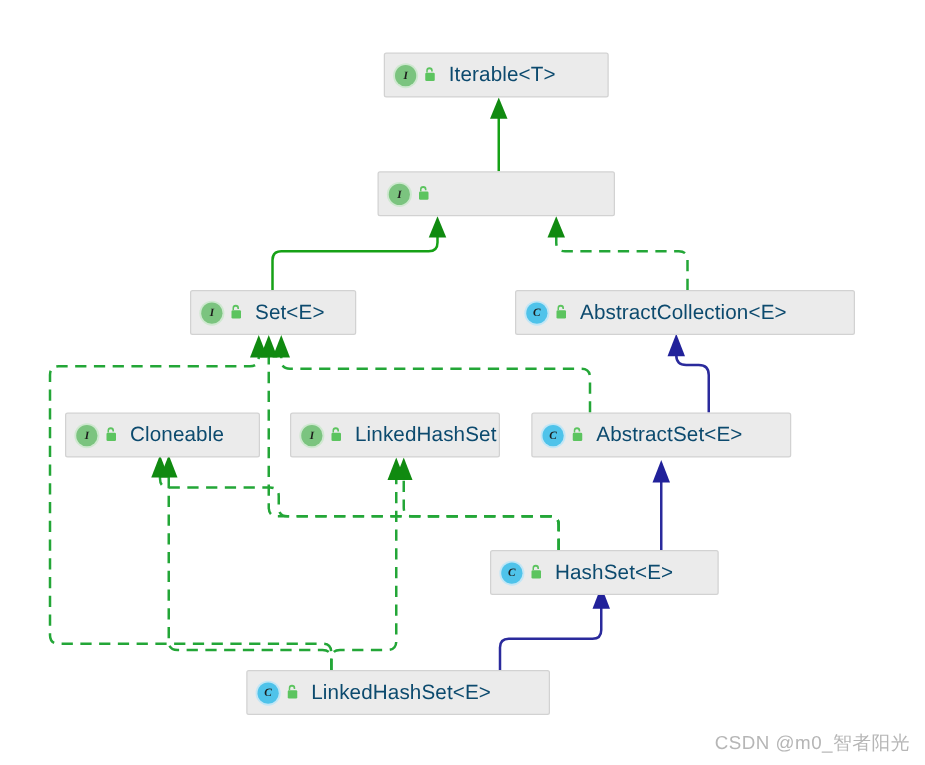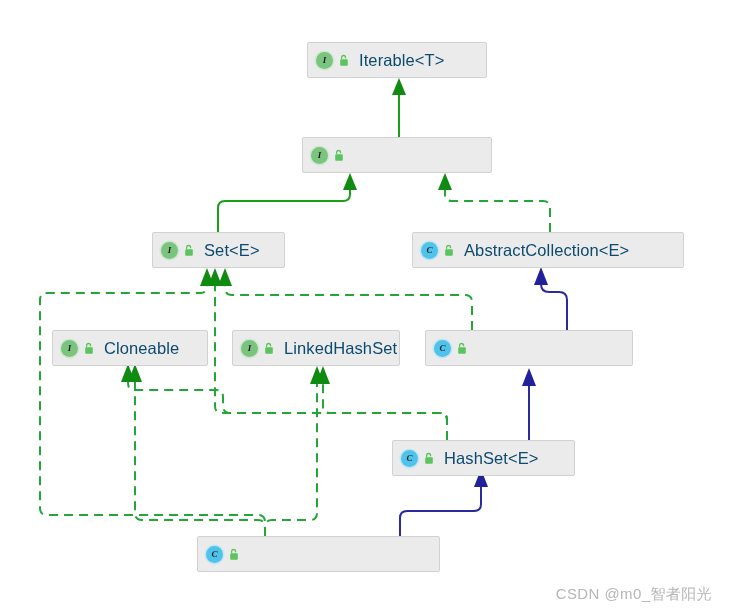--- a/index.html
+++ b/index.html
@@ -74,21 +74,21 @@
     position: relative;
     top: -1px;
   }
   .node-label {
     font-size: 16.5px;
     color: #0c4a6e;
     letter-spacing: 0.1px;
   }
   #watermark {
     position: absolute;
-    right: 28px;
+    right: 12px;
     bottom: 8px;
     font-size: 15px;
     color: #b6b6b6;
     letter-spacing: 0.4px;
     z-index: 9;
     font-family: "Liberation Sans", sans-serif;
   }
   .edge-solid-green {
     fill: none;
     stroke: #16a116;
@@ -262,20 +262,21 @@
   <div class="node" style="left:425px; top:330px; width:208px;">
     <span class="node-icons">
       <span class="type-icon klass">C</span>
       <span class="lock-icon">
         <svg viewBox="0 0 12 13" width="12" height="13">
             <path d="M3 5 V3.4 A2.6 2.6 0 0 1 8.2 3.4 V4.2 H6.9 V3.4 A1.4 1.4 0 0 0 4.2 3.4 V5 Z" fill="#5cc45f"></path>
             <rect x="2.2" y="5.2" width="7.6" height="6.6" rx="1" fill="#5cc45f"></rect>
           </svg>
       </span>
     </span>
+    <span class="node-label">AbstractSet&lt;E&gt;</span>
   </div>
 
   <div class="node" style="left:392px; top:440px; width:183px;">
     <span class="node-icons">
       <span class="type-icon klass">C</span>
       <span class="lock-icon">
         <svg viewBox="0 0 12 13" width="12" height="13">
             <path d="M3 5 V3.4 A2.6 2.6 0 0 1 8.2 3.4 V4.2 H6.9 V3.4 A1.4 1.4 0 0 0 4.2 3.4 V5 Z" fill="#5cc45f"></path>
             <rect x="2.2" y="5.2" width="7.6" height="6.6" rx="1" fill="#5cc45f"></rect>
           </svg>
@@ -287,17 +288,18 @@
   <div class="node" style="left:197px; top:536px; width:243px;">
     <span class="node-icons">
       <span class="type-icon klass">C</span>
       <span class="lock-icon">
         <svg viewBox="0 0 12 13" width="12" height="13">
             <path d="M3 5 V3.4 A2.6 2.6 0 0 1 8.2 3.4 V4.2 H6.9 V3.4 A1.4 1.4 0 0 0 4.2 3.4 V5 Z" fill="#5cc45f"></path>
             <rect x="2.2" y="5.2" width="7.6" height="6.6" rx="1" fill="#5cc45f"></rect>
           </svg>
       </span>
     </span>
+    <span class="node-label">LinkedHashSet&lt;E&gt;</span>
   </div>
 
   <div id="watermark">CSDN @m0_智者阳光</div>
 
 </div>
 
 </body></html>

